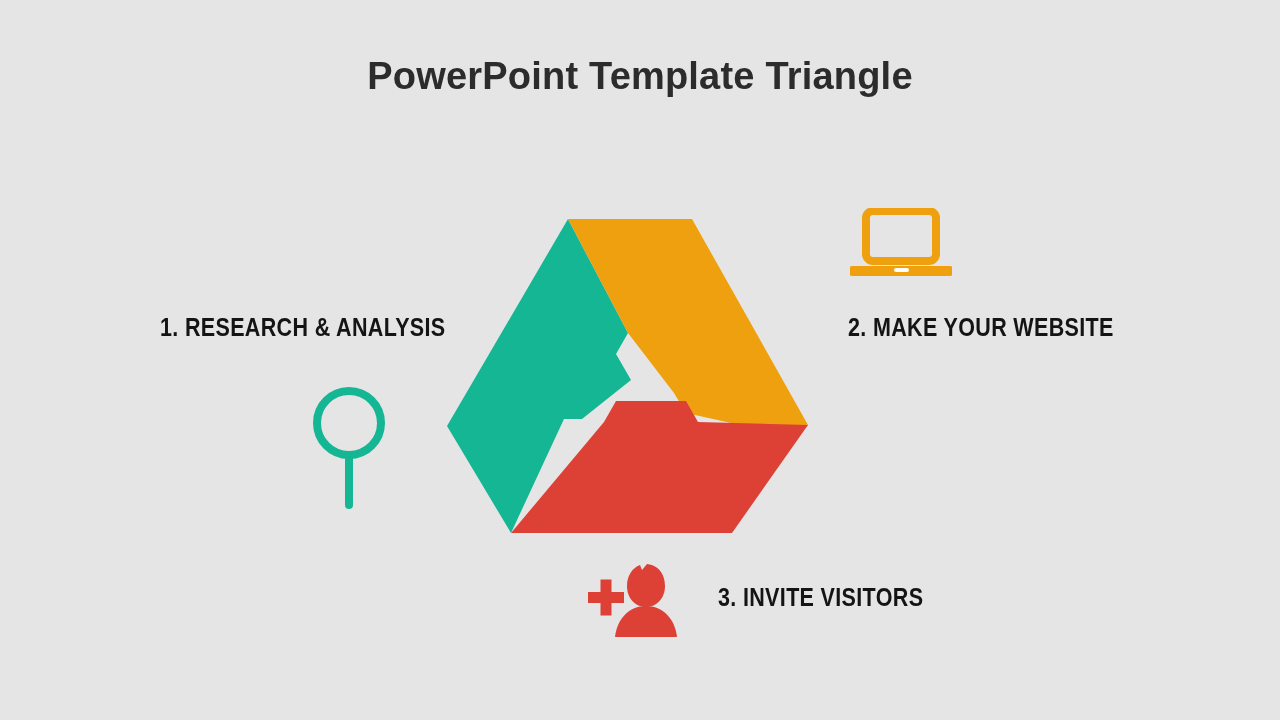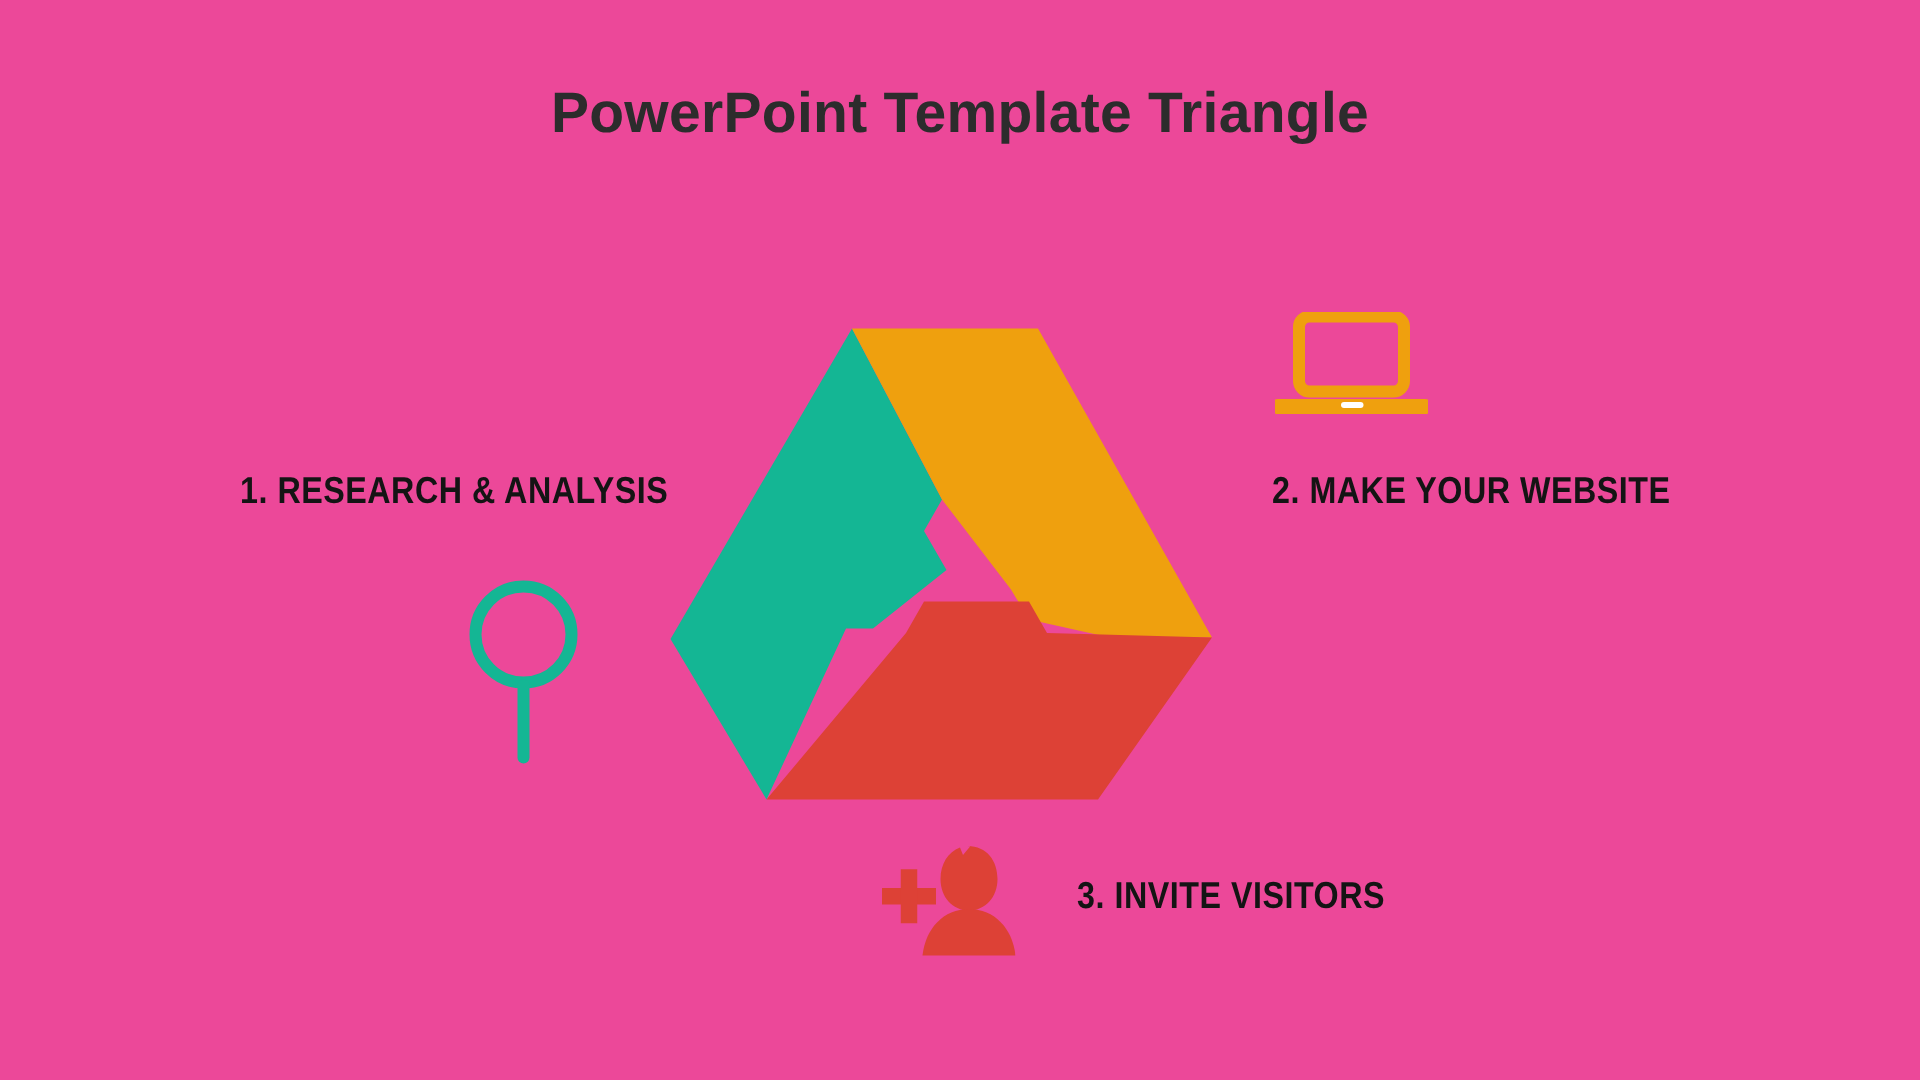--- a/index.html
+++ b/index.html
@@ -11,21 +11,21 @@
     width: 1280px;
     height: 720px;
     background: #ffffff;
     font-family: "Liberation Sans", sans-serif;
     overflow: hidden;
   }
   .slide {
     position: relative;
     width: 1280px;
     height: 720px;
-    background: #ec4899;
+    background: #e5e5e5;
   }
 
   
   .slide-title {
     position: absolute;
     left: 0;
     top: 55px;
     width: 1280px;
     text-align: center;
     font-family: "Liberation Sans", sans-serif;

